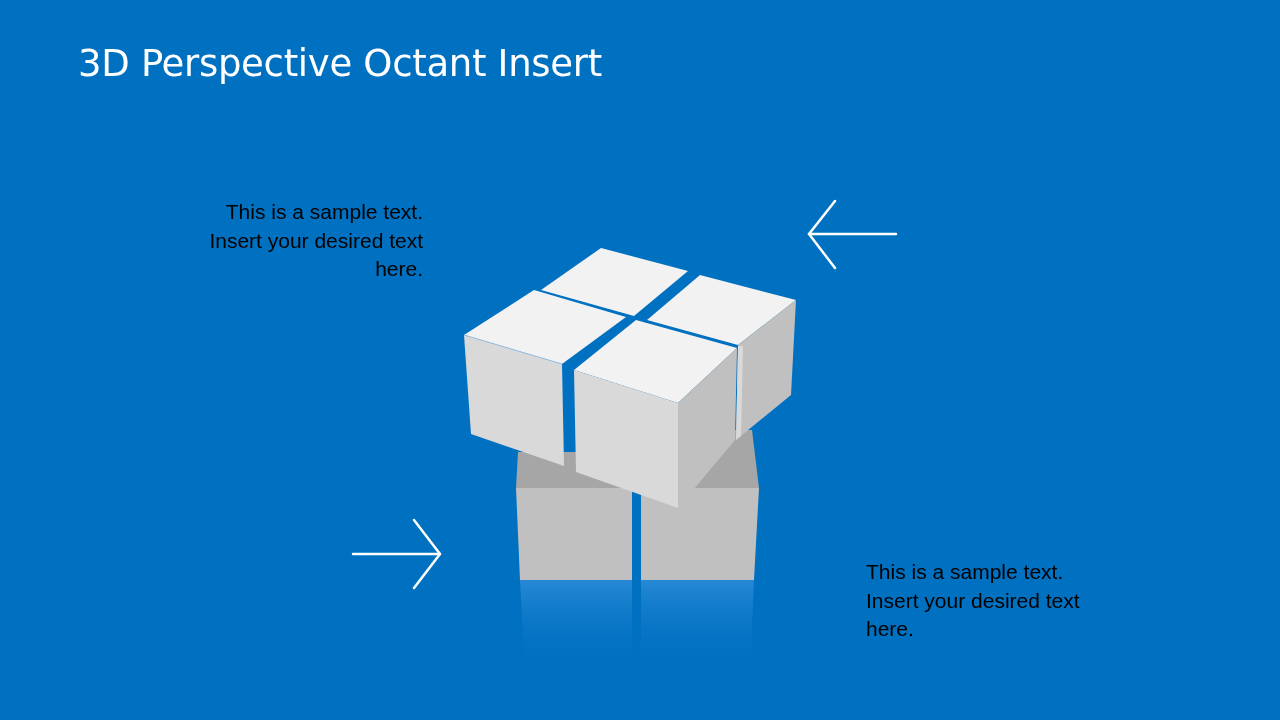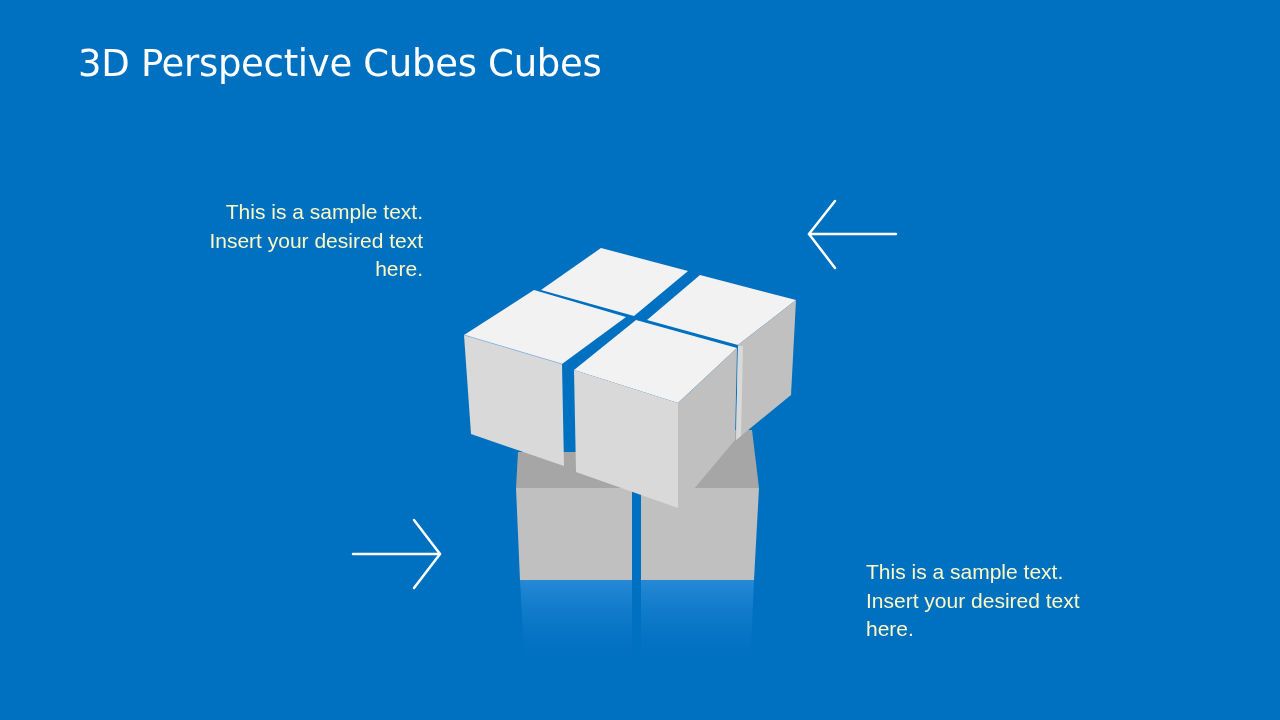--- a/index.html
+++ b/index.html
@@ -11,36 +11,36 @@
     }
     .slide { position: absolute; left: 0; top: 0; width: 1280px; height: 720px; background: #0070C0; }
     .title {
       position: absolute; left: 78px; top: 42px;
       font-family: "DejaVu Sans", sans-serif;
       font-size: 37px; color: #ffffff; font-weight: normal;
       letter-spacing: -0.3px; white-space: nowrap;
       margin: 0;
     }
     .caption {
-      position: absolute; color: #fef9c3;
+      position: absolute; color: #000000;
       font-family: "Liberation Sans", sans-serif;
       font-size: 21px; line-height: 28.5px;
       width: 260px;
     }
     .caption.left { left: 163px; top: 198px; text-align: right; }
     .caption.right { left: 866px; top: 558px; text-align: left; }
     .caption span { display: block; white-space: nowrap; }
     svg.art { position: absolute; left: 0; top: 0; }
   </style>
 </head>
 <body>
 
 <div class="slide">
 
-  <h1 class="title">3D Perspective Cubes Cubes</h1>
+  <h1 class="title">3D Perspective Octant Insert</h1>
 
   <div class="caption left">
     <span>This is a sample text.</span>
     <span>Insert your desired text</span>
     <span>here.</span>
   </div>
 
   <div class="caption right">
     <span>This is a sample text.</span>
     <span>Insert your desired text</span>

